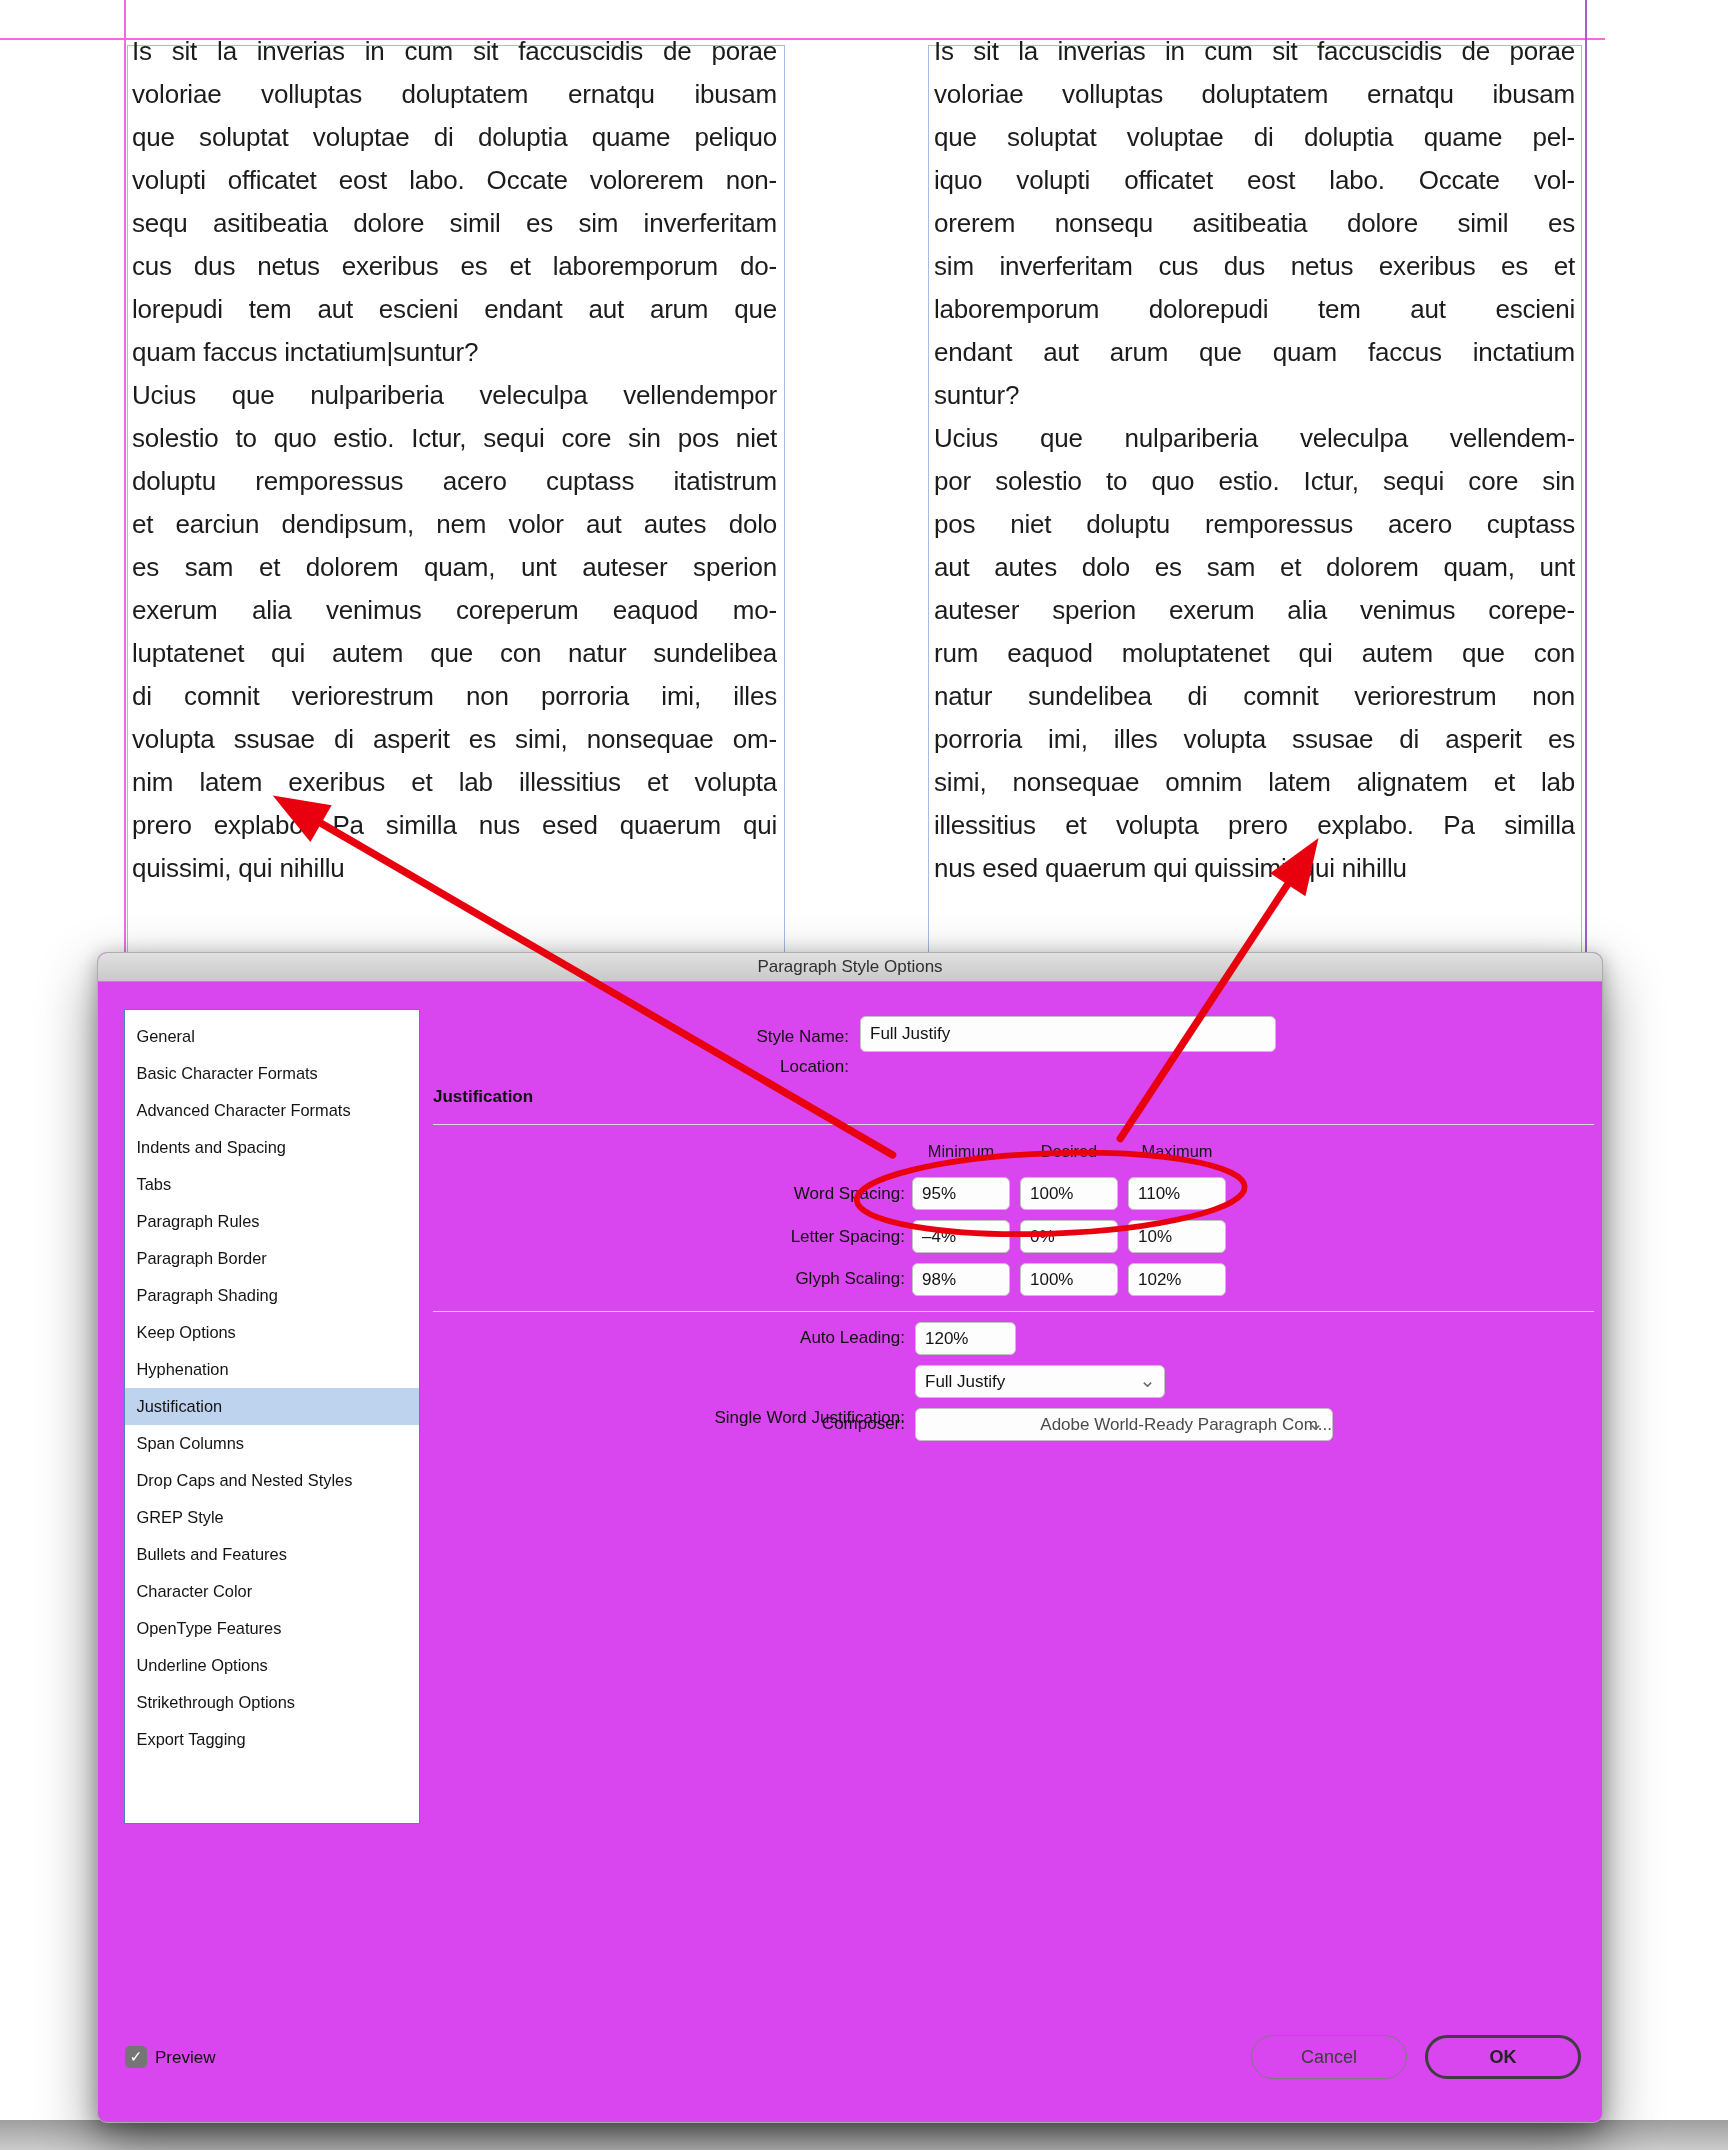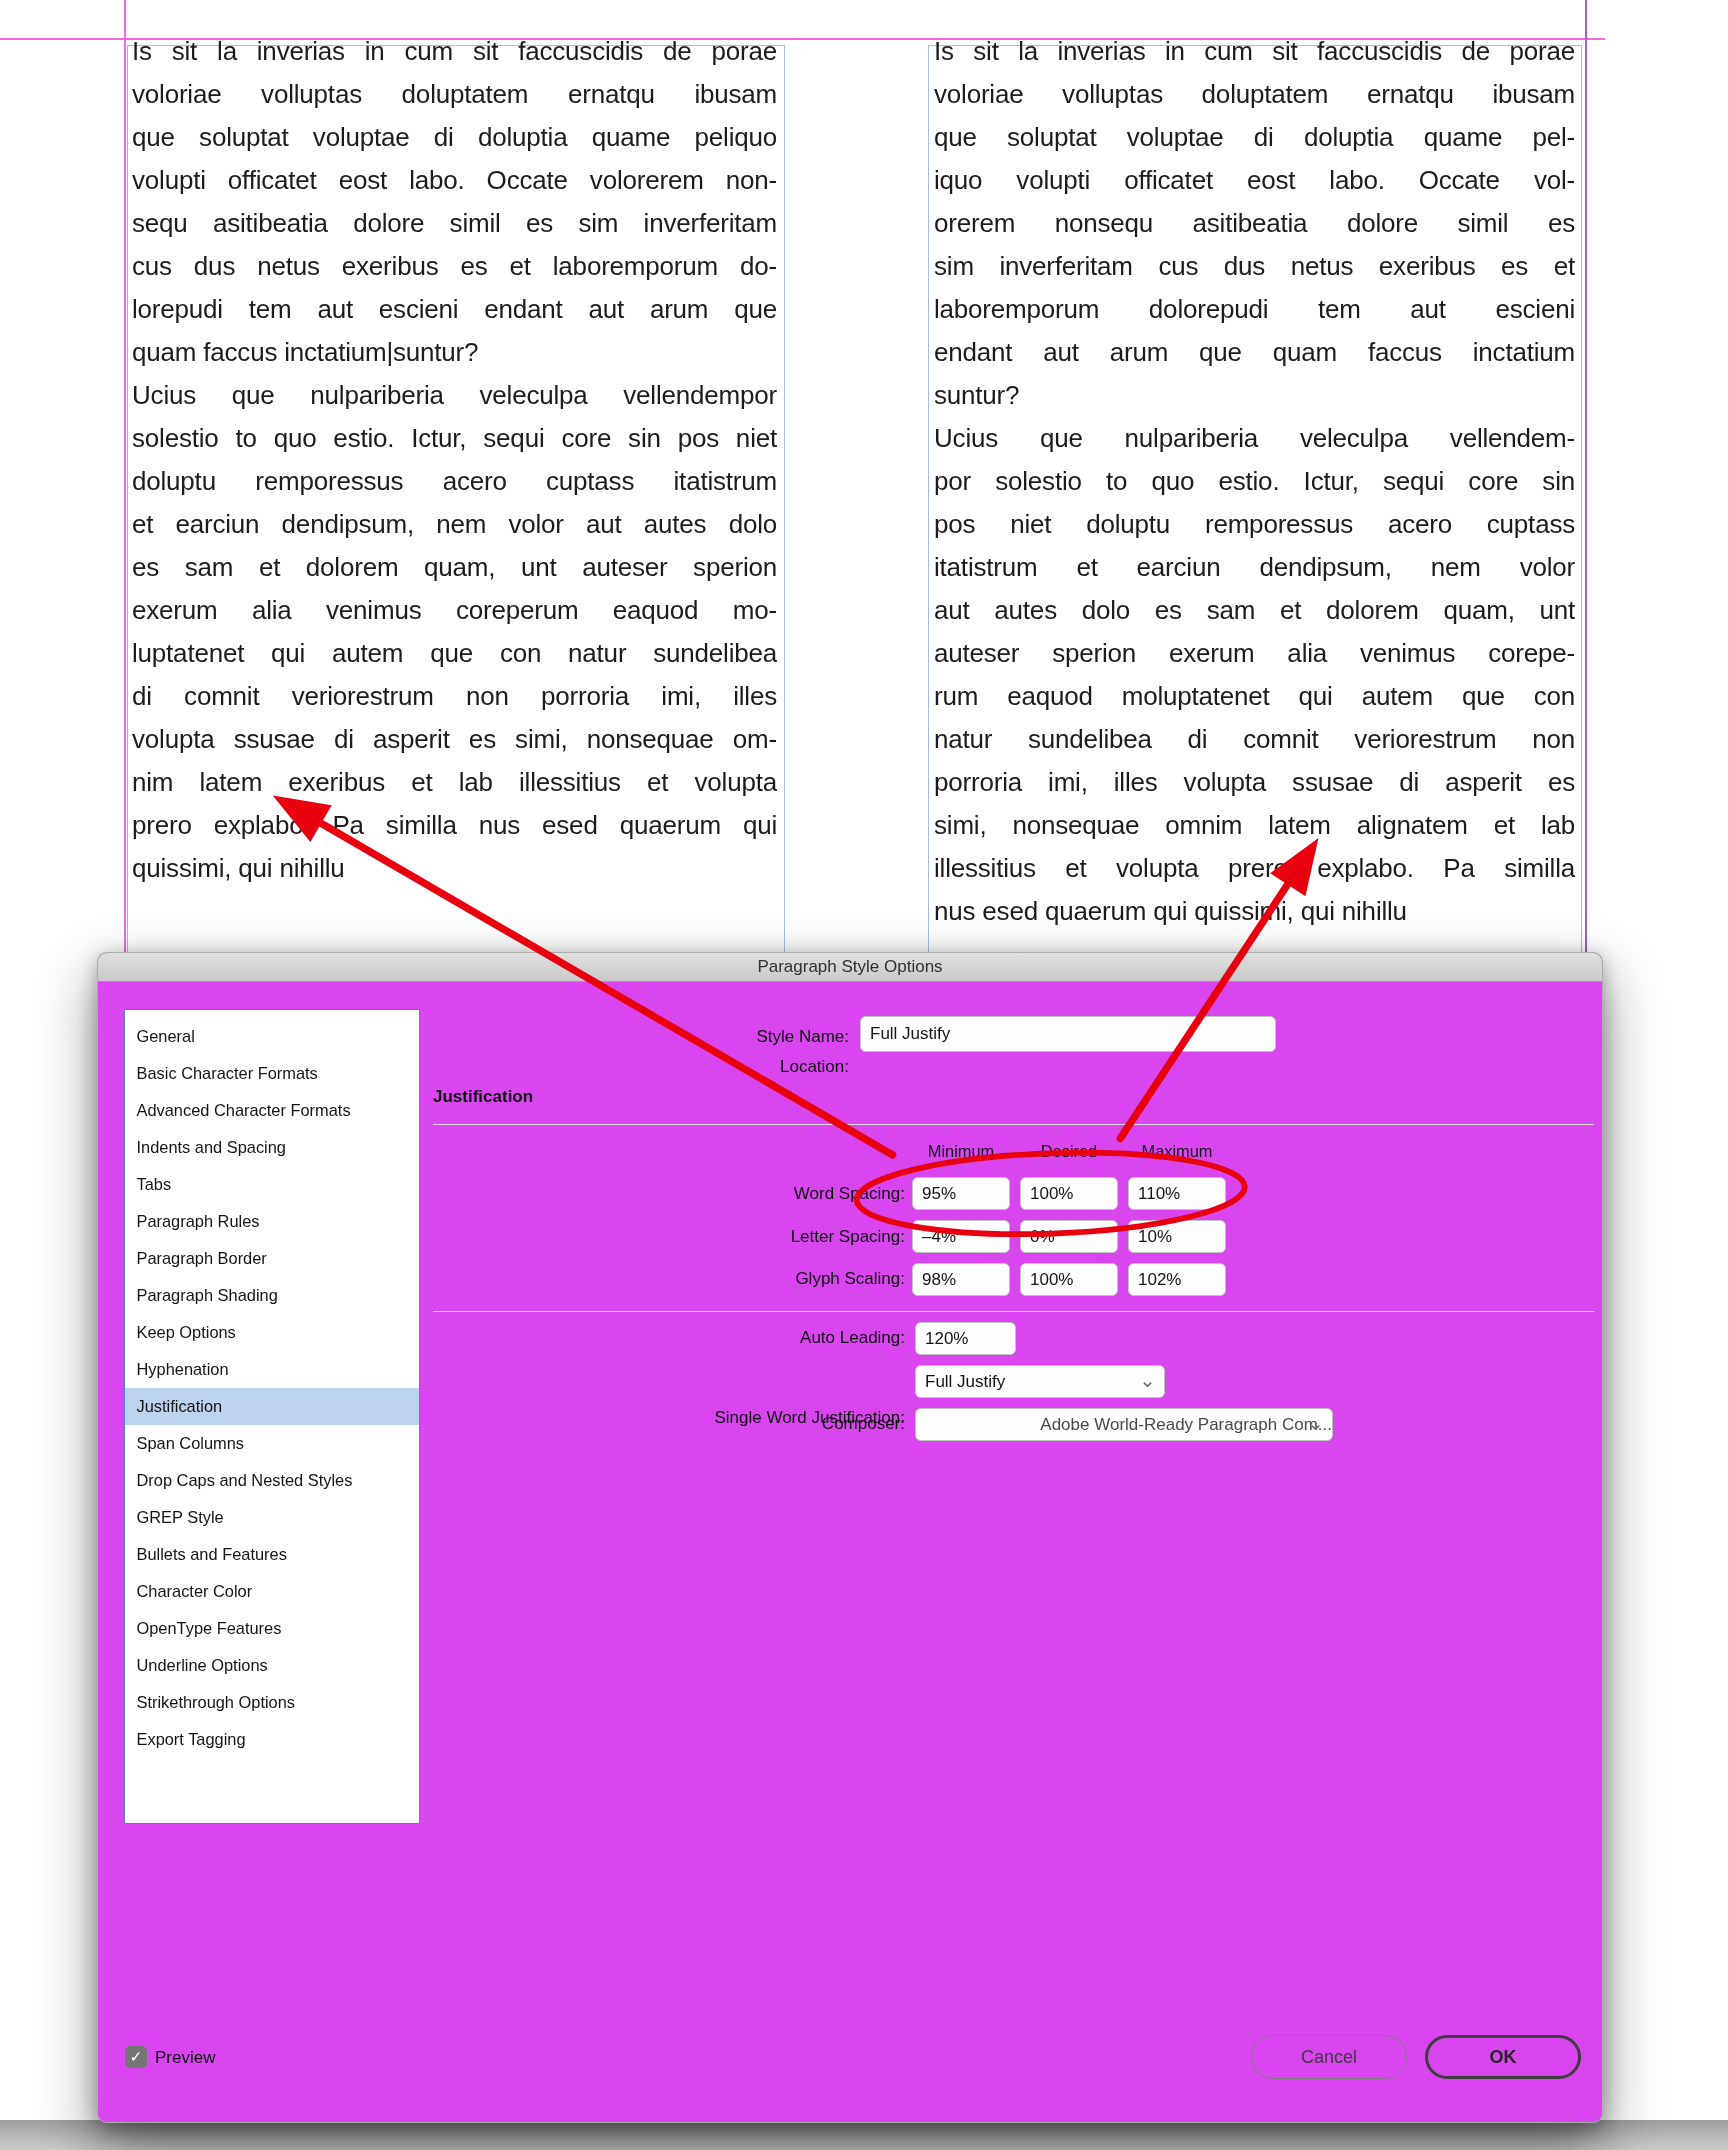--- a/index.html
+++ b/index.html
@@ -93,21 +93,20 @@
     <div class="tline">que soluptat voluptae di doluptia quame pel-</div>
     <div class="tline">iquo volupti officatet eost labo. Occate vol-</div>
     <div class="tline">orerem nonsequ asitibeatia dolore simil es</div>
     <div class="tline">sim inverferitam cus dus netus exeribus es et</div>
     <div class="tline">laboremporum dolorepudi tem aut escieni</div>
     <div class="tline">endant aut arum que quam faccus inctatium</div>
     <div class="tline plast">suntur?</div>
     <div class="tline">Ucius que nulpariberia veleculpa vellendem-</div>
     <div class="tline">por solestio to quo estio. Ictur, sequi core sin</div>
     <div class="tline">pos niet doluptu remporessus acero cuptass</div>
-    <div class="tline">itatistrum et earciun dendipsum, nem volor</div>
     <div class="tline">aut autes dolo es sam et dolorem quam, unt</div>
     <div class="tline">auteser sperion exerum alia venimus corepe-</div>
     <div class="tline">rum eaquod moluptatenet qui autem que con</div>
     <div class="tline">natur sundelibea di comnit veriorestrum non</div>
     <div class="tline">porroria imi, illes volupta ssusae di asperit es</div>
     <div class="tline">simi, nonsequae omnim latem alignatem et lab</div>
     <div class="tline">illessitius et volupta prero explabo. Pa similla</div>
     <div class="tline plast">nus esed quaerum qui quissimi, qui nihillu</div>
   </div>
 

